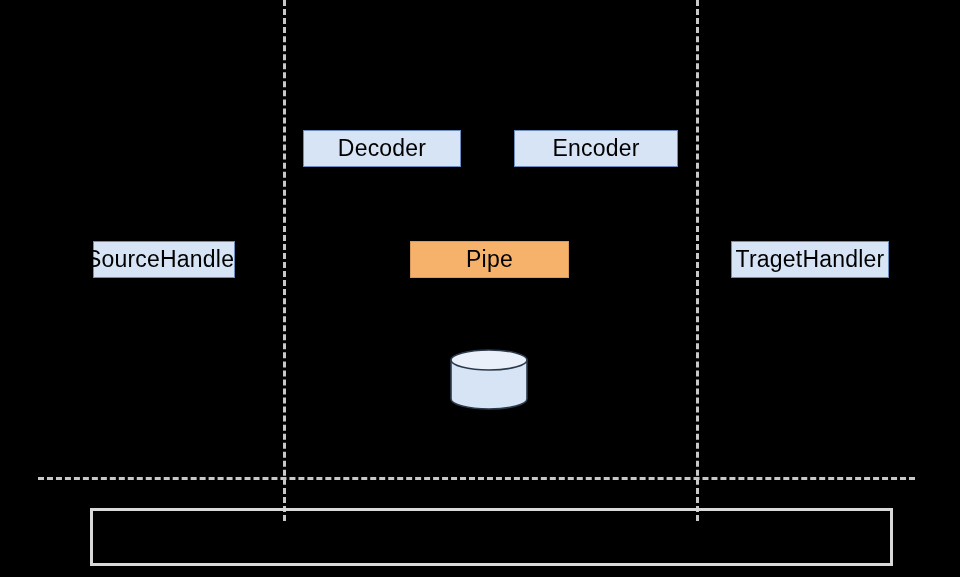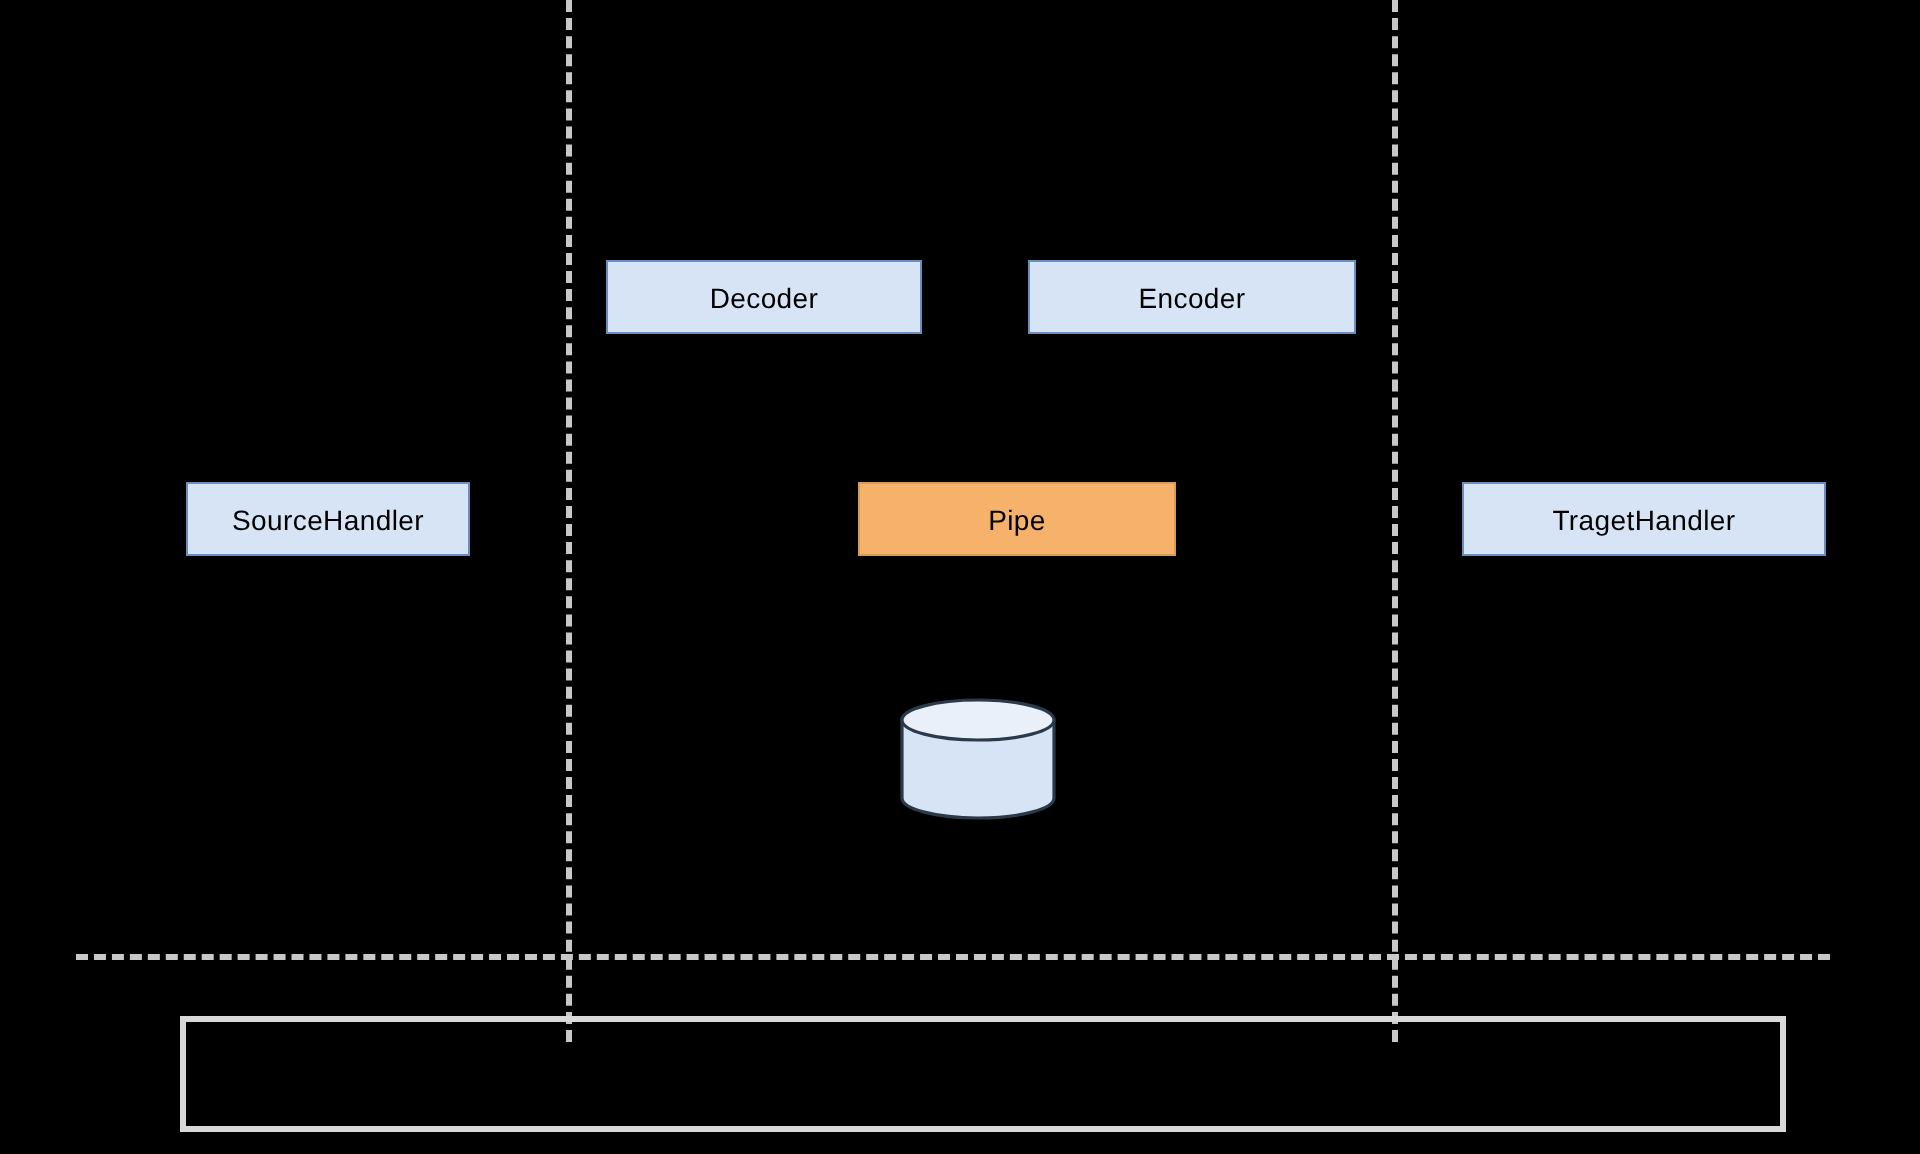--- a/index.html
+++ b/index.html
@@ -33,29 +33,28 @@
   
   .node {
     position: absolute;
     box-sizing: border-box;
     display: flex;
     align-items: center;
     justify-content: center;
     border: 1px solid #6c8ebf;
     background: #d7e4f5;
     color: #000000;
-    font-size: 14px;
+    font-size: 23px;
     line-height: 1;
     letter-spacing: 0.2px;
     white-space: nowrap;
   }
   .node.accent {
     background: #f6b26b;
     border-color: #d79b5c;
-    margin-left: 19px;
   }
 
   
   .cylinder {
     position: absolute;
   }
   .cylinder svg {
     display: block;
   }
 
@@ -86,21 +85,21 @@
   </div>
 
   <div class="node" style="left:514px; top:130px; width:164px; height:37px;">
     <span>Encoder</span>
   </div>
 
   <div class="node accent" style="left:410px; top:241px; width:159px; height:37px;">
     <span>Pipe</span>
   </div>
 
-  <div class="node" style="left:731px; top:241px; width:182px; height:37px;">
+  <div class="node" style="left:731px; top:241px; width:158px; height:37px;">
     <span>TragetHandler</span>
   </div>
 
   <div class="cylinder" style="left:450px; top:349px; width:78px; height:61px;">
     <svg width="78" height="61" viewBox="0 0 78 61" xmlns="http://www.w3.org/2000/svg">
       <path d="M1,11 L1,50 A38,10 0 0 0 77,50 L77,11 Z" fill="#d7e4f5" stroke="#2b3a4a" stroke-width="1.6"></path>
       <ellipse cx="39" cy="11" rx="38" ry="10" fill="#e9f0fa" stroke="#2b3a4a" stroke-width="1.6"></ellipse>
     </svg>
   </div>
 

